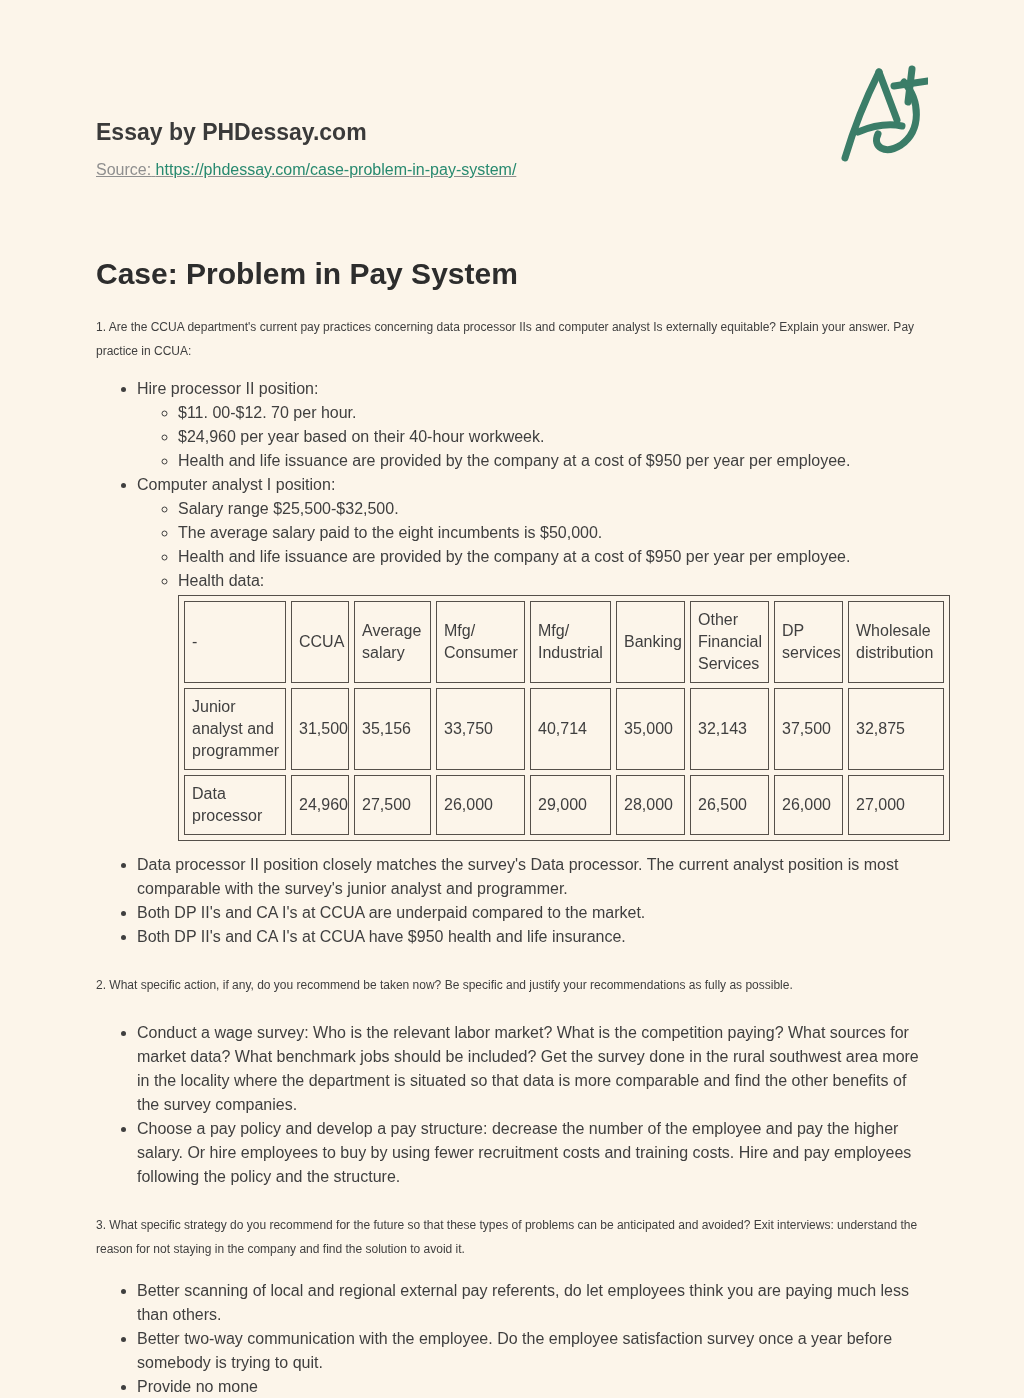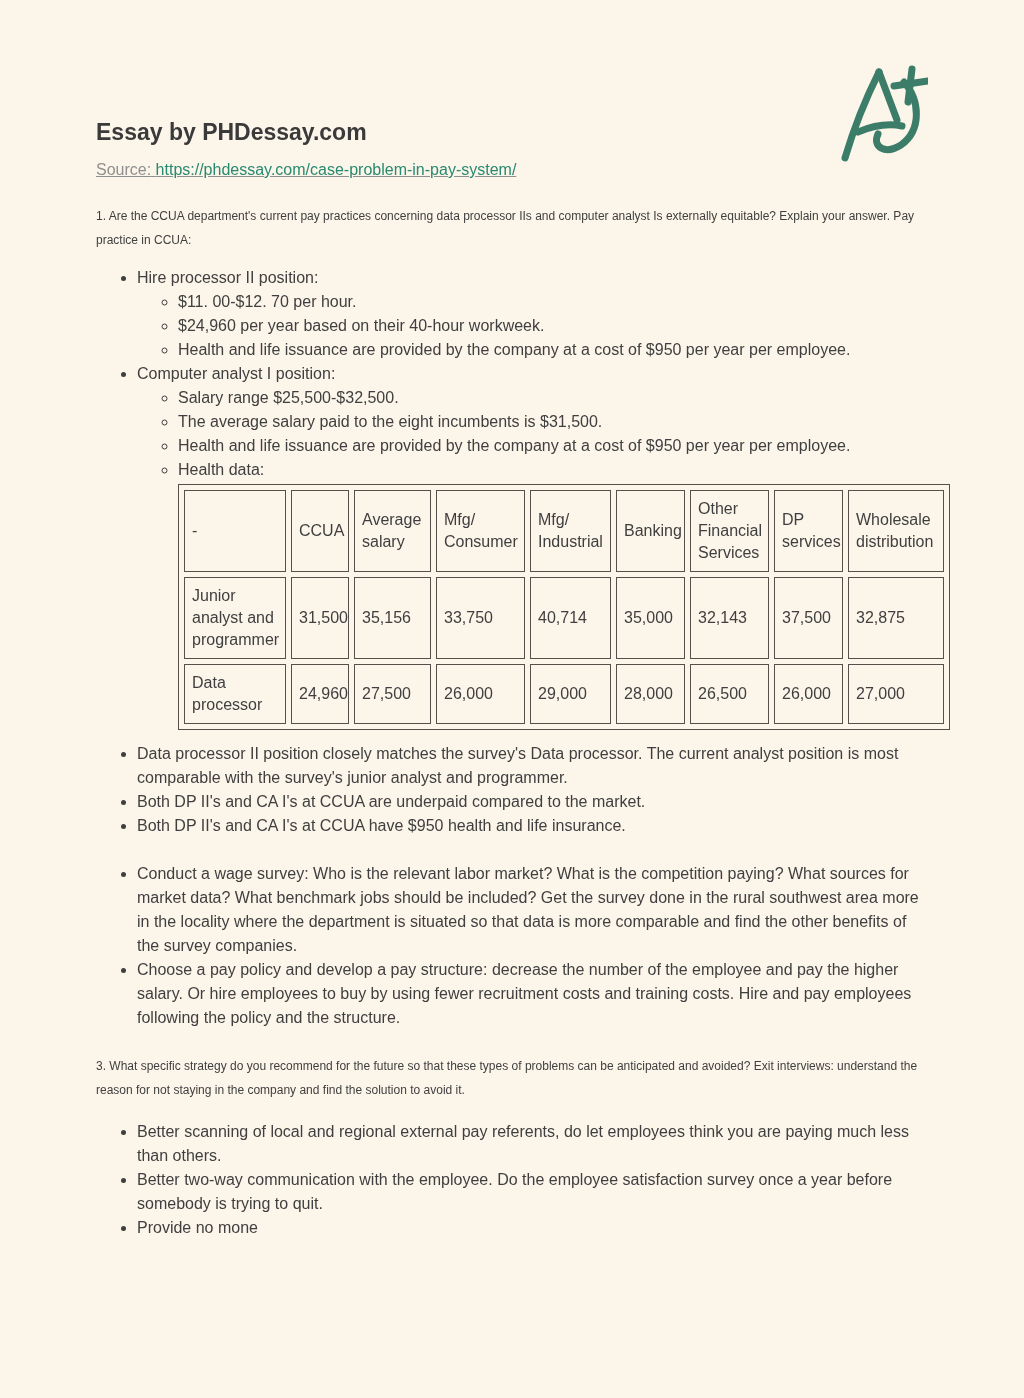--- a/index.html
+++ b/index.html
@@ -110,37 +110,38 @@
           <path d="M41 10 L59 58"></path>
           <path d="M20 70 Q44 60 64 64"></path>
           <path d="M66 20 C 82 38, 84 68, 63 83 C 47 93, 34 85, 40 72"></path>
           <path d="M74 7 L70 40"></path>
           <path d="M56 24 L90 19"></path>
         </g>
       </svg>
     </span>
   </div>
 
+  <h1 class="article-title">Case: Problem in Pay System</h1>
 
   <p class="para">1. Are the CCUA department's current pay practices concerning data processor IIs and computer analyst Is externally equitable? Explain your answer. Pay practice in CCUA:</p>
 
   <ul class="l1">
     <li>
       <span>Hire processor II position:</span>
       <ul class="l2">
         <li><span>$11. 00-$12. 70 per hour.</span></li>
         <li><span>$24,960 per year based on their 40-hour workweek.</span></li>
         <li><span>Health and life issuance are provided by the company at a cost of $950 per year per employee.</span></li>
       </ul>
     </li>
     <li>
       <span>Computer analyst I position:</span>
       <ul class="l2">
         <li><span>Salary range $25,500-$32,500.</span></li>
-        <li><span>The average salary paid to the eight incumbents is $31,500.</span></li>
+        <li><span>The average salary paid to the eight incumbents is $50,000.</span></li>
         <li><span>Health and life issuance are provided by the company at a cost of $950 per year per employee.</span></li>
         <li>
           <span>Health data:</span>
           <table class="survey">
             <colgroup>
               <col style="width:102px">
                 <col style="width:58px">
                 <col style="width:77px">
               <col style="width:89px">
                 <col style="width:81px">
@@ -189,20 +190,21 @@
       </ul>
     </li>
   </ul>
 
   <ul class="l1 findings">
     <li><span>Data processor II position closely matches the survey's Data processor. The current analyst position is most comparable with the survey's junior analyst and programmer.</span></li>
     <li><span>Both DP II's and CA I's at CCUA are underpaid compared to the market.</span></li>
     <li><span>Both DP II's and CA I's at CCUA have $950 health and life insurance.</span></li>
   </ul>
 
+  <p class="para">2. What specific action, if any, do you recommend be taken now? Be specific and justify your recommendations as fully as possible.</p>
   <ul class="l1 actions">
     <li><span>Conduct a wage survey: Who is the relevant labor market? What is the competition paying? What sources for market data? What benchmark jobs should be included? Get the survey done in the rural southwest area more in the locality where the department is situated so that data is more comparable and find the other benefits of the survey companies.</span></li>
     <li><span>Choose a pay policy and develop a pay structure: decrease the number of the employee and pay the higher salary. Or hire employees to buy by using fewer recruitment costs and training costs. Hire and pay employees following the policy and the structure.</span></li>
   </ul>
 
   <p class="para">3. What specific strategy do you recommend for the future so that these types of problems can be anticipated and avoided? Exit interviews: understand the reason for not staying in the company and find the solution to avoid it.</p>
   <ul class="l1 strategy">
     <li><span>Better scanning of local and regional external pay referents, do let employees think you are paying much less than others.</span></li>
     <li><span>Better two-way communication with the employee. Do the employee satisfaction survey once a year before somebody is trying to quit.</span></li>
     <li><span>Provide no mone</span></li>

